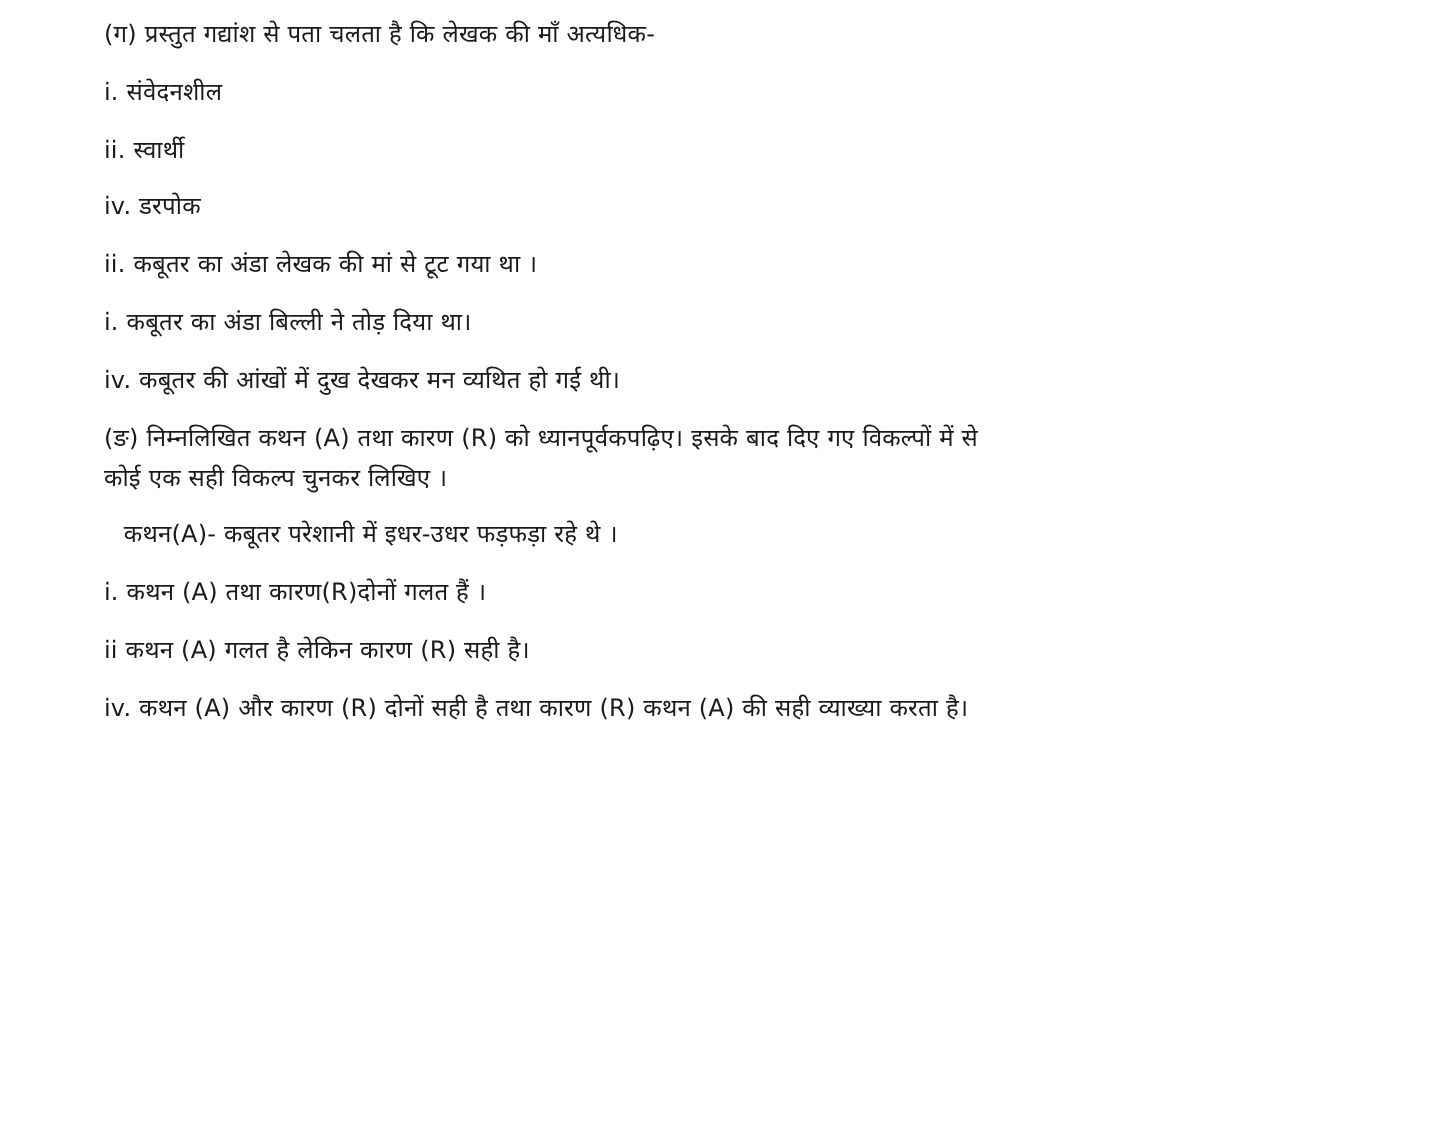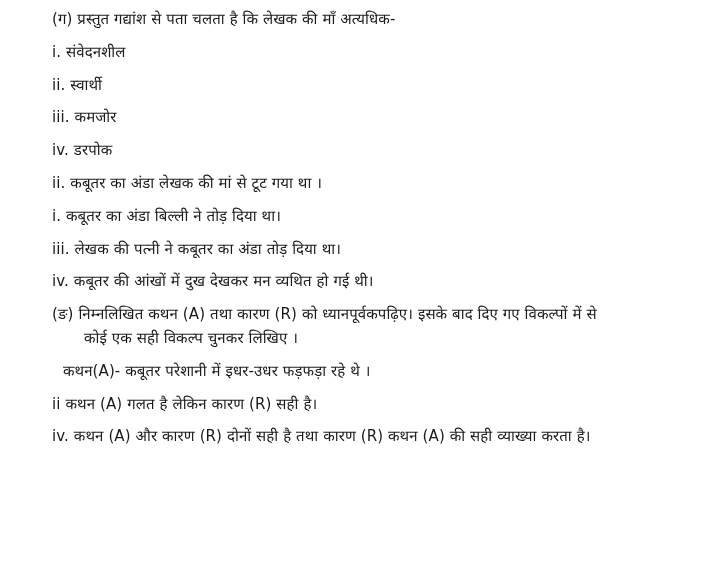--- a/index.html
+++ b/index.html
@@ -15,49 +15,47 @@
     overflow: hidden;
   }
   .page {
     box-sizing: border-box;
     width: 720px;
     height: 574px;
     padding: 10px 20px 0 52px;
     background: #ffffff;
   }
   .line {
-    font-size: 15px;
+    font-size: 12px;
     line-height: 1.32;
     margin: 0 0 13px 0;
     white-space: pre-wrap;
     letter-spacing: 0.1px;
     color: #1a1a1a;
   }
   .line.wrap {
     margin-bottom: 13px;
   }
   .line.cont {
     margin-top: -9px;
-    margin-left: 32px;
   }
   .line.indent {
     text-indent: 6px;
   }
 </style>
 </head>
 <body>
 
 <div class="page">
   <p class="line">(ग) प्रस्तुत गद्यांश से पता चलता है कि लेखक की माँ अत्यधिक-</p>
   <p class="line">i. संवेदनशील</p>
   <p class="line">ii. स्वार्थी</p>
-  <p class="line">iii. कमजोर</p>
   <p class="line">iv. डरपोक</p>
   <p class="line">ii. कबूतर का अंडा लेखक की मां से टूट गया था ।</p>
   <p class="line">i. कबूतर का अंडा बिल्ली ने तोड़ दिया था।</p>
-  <p class="line">iii. लेखक की पत्नी ने कबूतर का अंडा तोड़ दिया था।</p>
   <p class="line">iv. कबूतर की आंखों में दुख देखकर मन व्यथित हो गई थी।</p>
   <p class="line wrap">(ङ) निम्नलिखित कथन (A) तथा कारण (R) को ध्यानपूर्वकपढ़िए। इसके बाद दिए गए विकल्पों में से</p>
   <p class="line cont">कोई एक सही विकल्प चुनकर लिखिए ।</p>
   <p class="line indent"> कथन(A)- कबूतर परेशानी में इधर-उधर फड़फड़ा रहे थे ।</p>
+  <p class="line">i. कथन (A) तथा कारण(R)दोनों गलत हैं ।</p>
   <p class="line">ii कथन (A) गलत है लेकिन कारण (R) सही है।</p>
   <p class="line">iv. कथन (A) और कारण (R) दोनों सही है तथा कारण (R) कथन (A) की सही व्याख्या करता है।</p>
 </div>
 
 </body></html>

